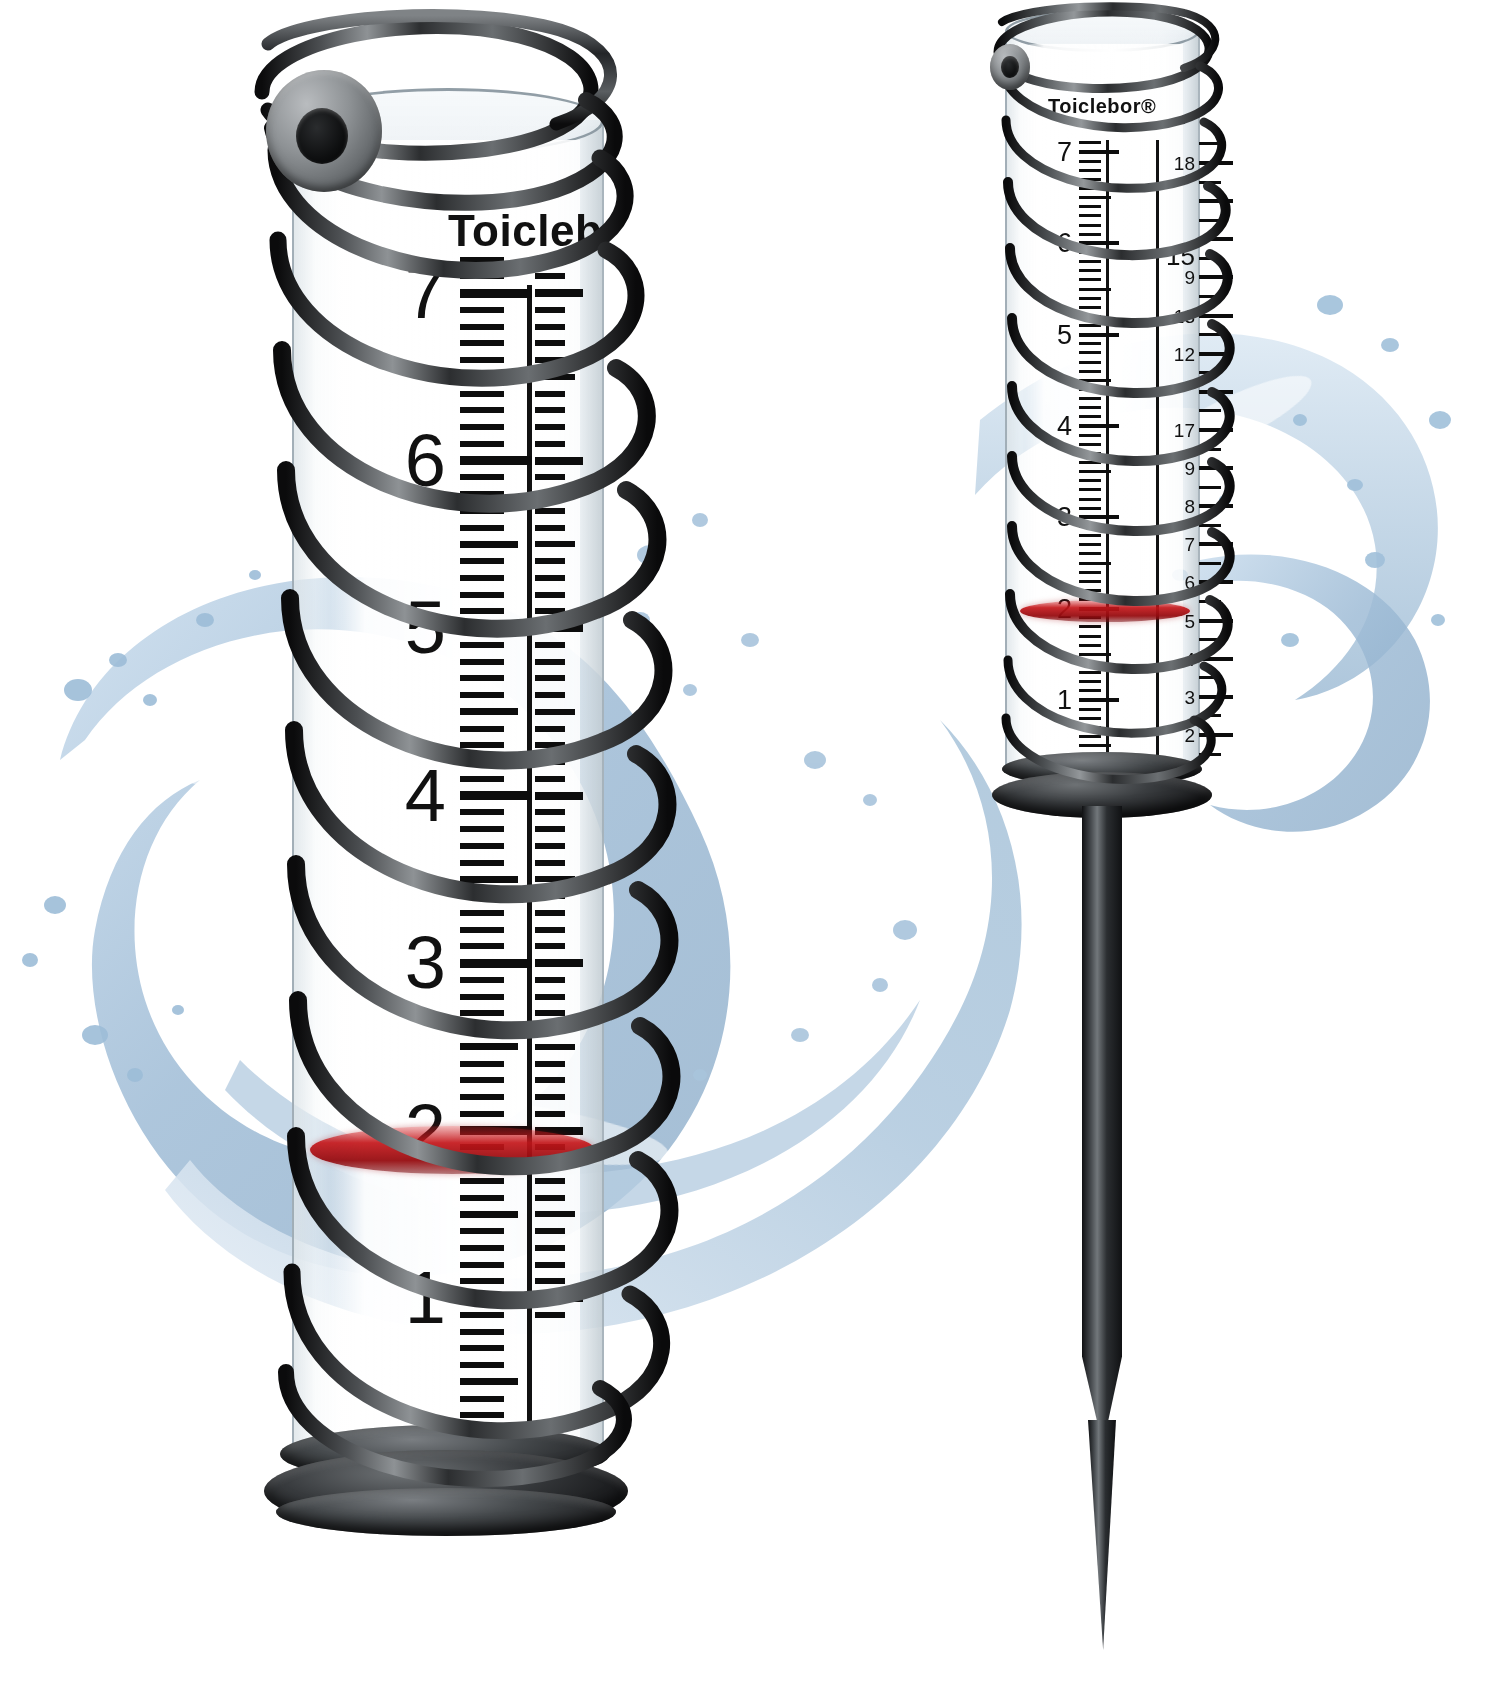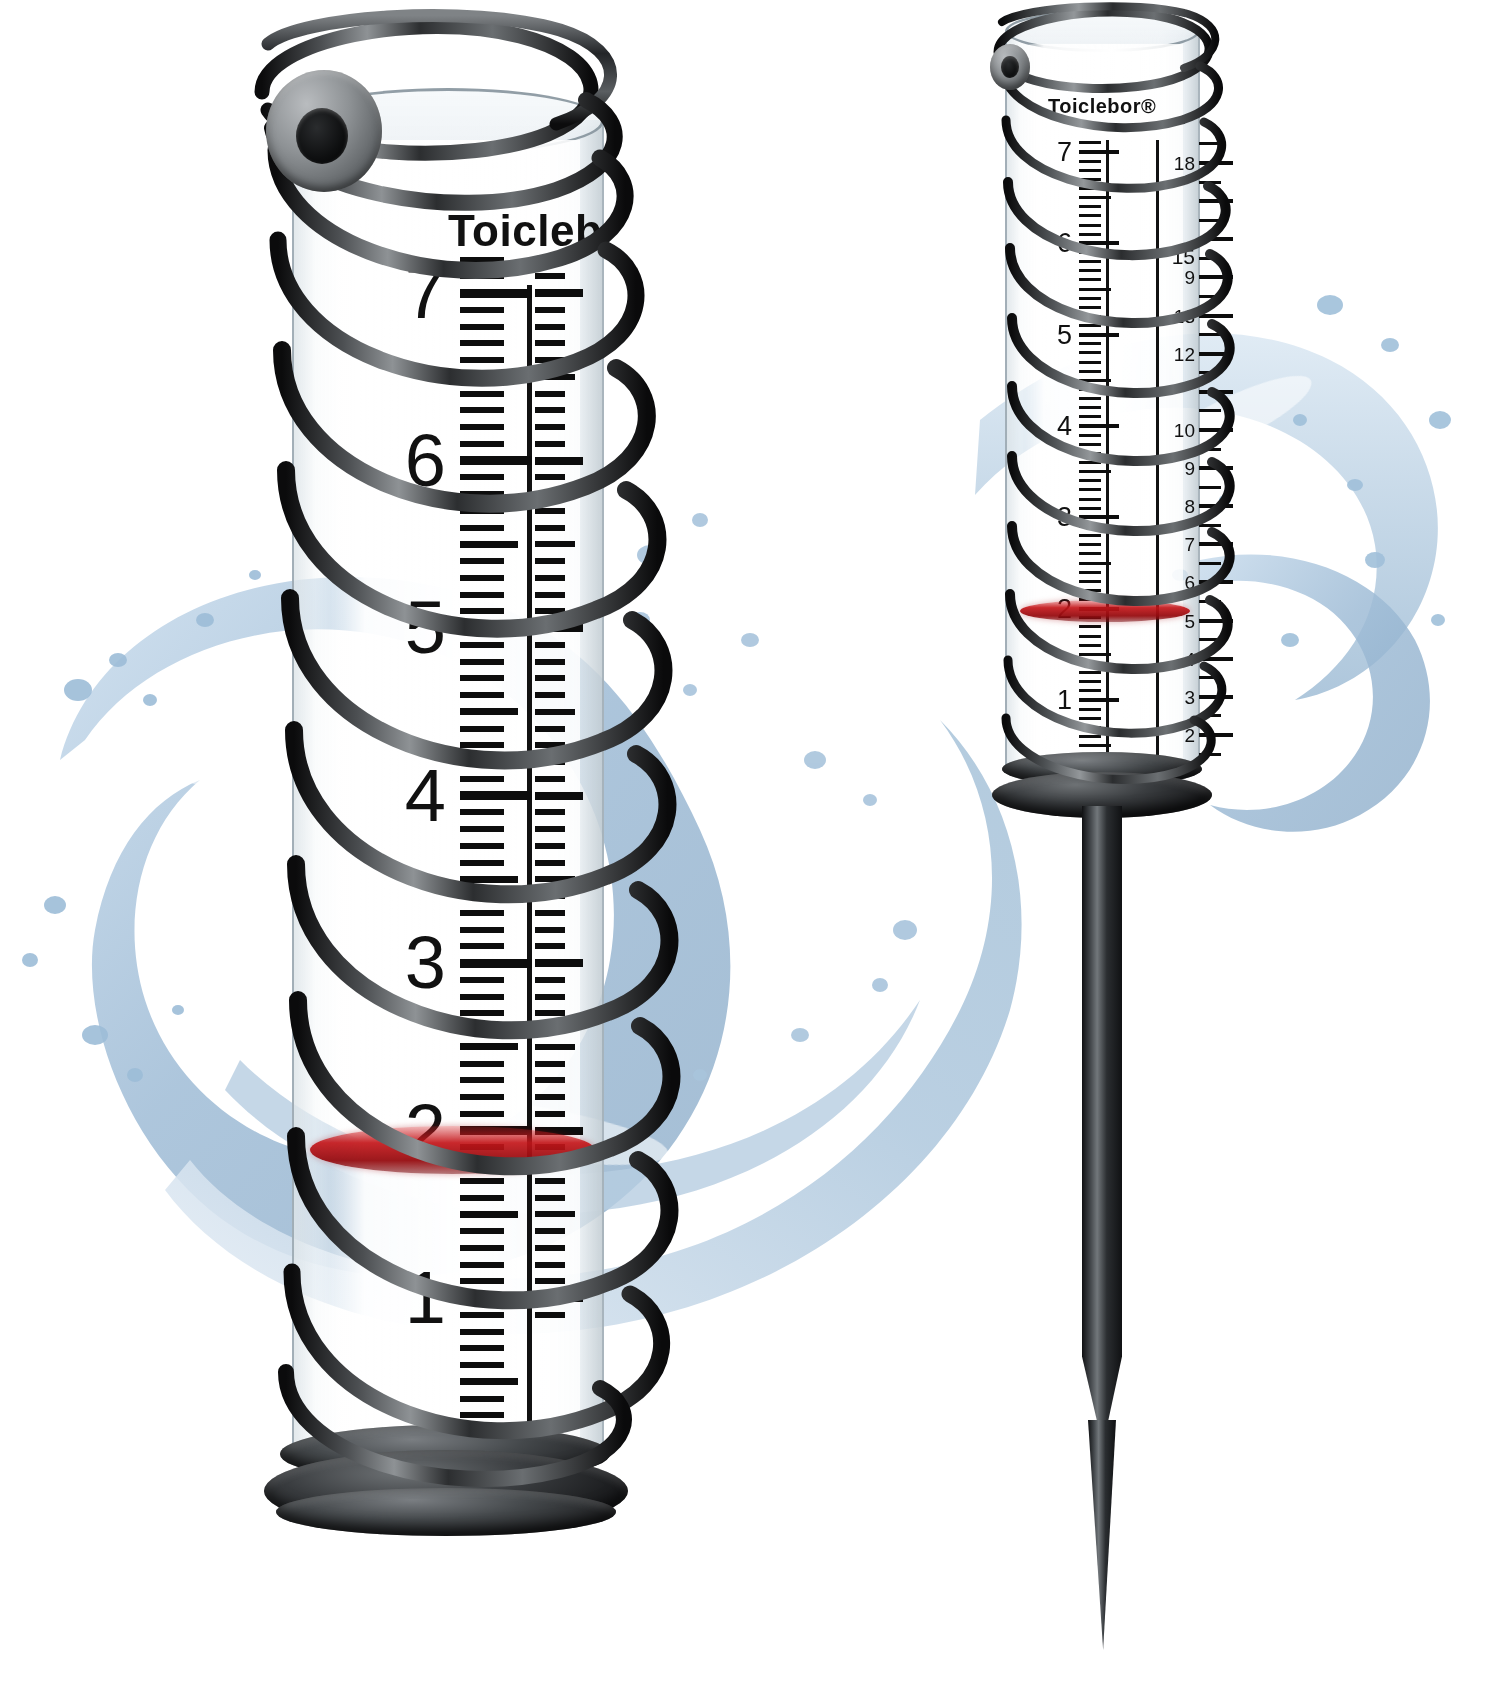--- a/index.html
+++ b/index.html
@@ -556,25 +556,25 @@
       </div>
     <div id="right-numbers" style="position:absolute; left:0; top:0; width:330px; height:1700px;">
         <div class="num num-left" style="font-size: 27px; top: 152px; left: 116px; width: 26px;">7</div>
         <div class="num num-left" style="font-size: 27px; top: 243.333px; left: 116px; width: 26px;">6</div>
         <div class="num num-left" style="font-size: 27px; top: 334.667px; left: 116px; width: 26px;">5</div>
         <div class="num num-left" style="font-size: 27px; top: 426px; left: 116px; width: 26px;">4</div>
         <div class="num num-left" style="font-size: 27px; top: 517.333px; left: 116px; width: 26px;">3</div>
         <div class="num num-left" style="font-size: 27px; top: 608.667px; left: 116px; width: 26px;">2</div>
         <div class="num num-left" style="font-size: 27px; top: 700px; left: 116px; width: 26px;">1</div>
         <div class="num num-right" style="font-size: 19px; top: 163px; left: 225px; width: 40px; text-align: right;">18</div>
-        <div class="num num-right" style="font-size: 21px; top: 256px; left: 225px; width: 40px; text-align: right;">15</div>
+        <div class="num num-right" style="font-size: 26px; top: 256px; left: 225px; width: 40px; text-align: right;">15</div>
         <div class="num num-right" style="font-size: 19px; top: 277.4px; left: 225px; width: 40px; text-align: right;">9</div>
         <div class="num num-right" style="font-size: 19px; top: 315.533px; left: 225px; width: 40px; text-align: right;">13</div>
         <div class="num num-right" style="font-size: 19px; top: 353.667px; left: 225px; width: 40px; text-align: right;">12</div>
-        <div class="num num-right" style="font-size: 19px; top: 429.933px; left: 225px; width: 40px; text-align: right;">10</div>
+        <div class="num num-right" style="font-size: 19px; top: 429.933px; left: 225px; width: 40px; text-align: right;">17</div>
         <div class="num num-right" style="font-size: 19px; top: 468.067px; left: 225px; width: 40px; text-align: right;">9</div>
         <div class="num num-right" style="font-size: 19px; top: 506.2px; left: 225px; width: 40px; text-align: right;">8</div>
         <div class="num num-right" style="font-size: 19px; top: 544.333px; left: 225px; width: 40px; text-align: right;">7</div>
         <div class="num num-right" style="font-size: 19px; top: 582.467px; left: 225px; width: 40px; text-align: right;">6</div>
         <div class="num num-right" style="font-size: 19px; top: 620.6px; left: 225px; width: 40px; text-align: right;">5</div>
         <div class="num num-right" style="font-size: 19px; top: 658.733px; left: 225px; width: 40px; text-align: right;">4</div>
         <div class="num num-right" style="font-size: 19px; top: 696.867px; left: 225px; width: 40px; text-align: right;">3</div>
         <div class="num num-right" style="font-size: 19px; top: 735px; left: 225px; width: 40px; text-align: right;">2</div>
       </div>
 

